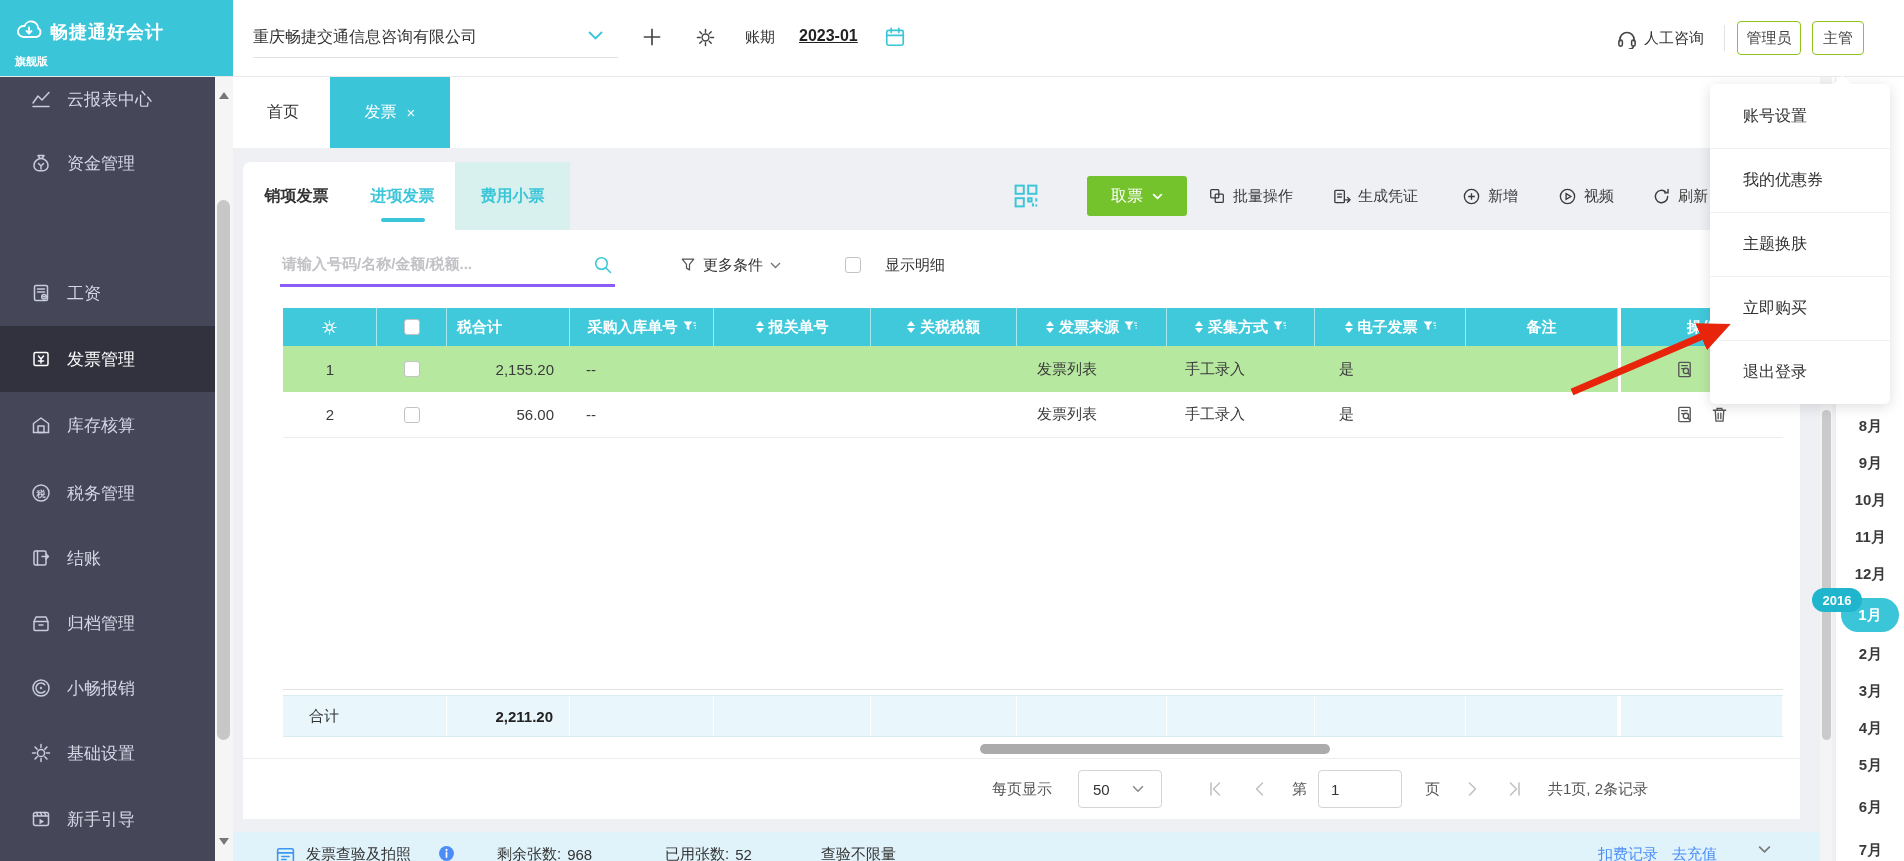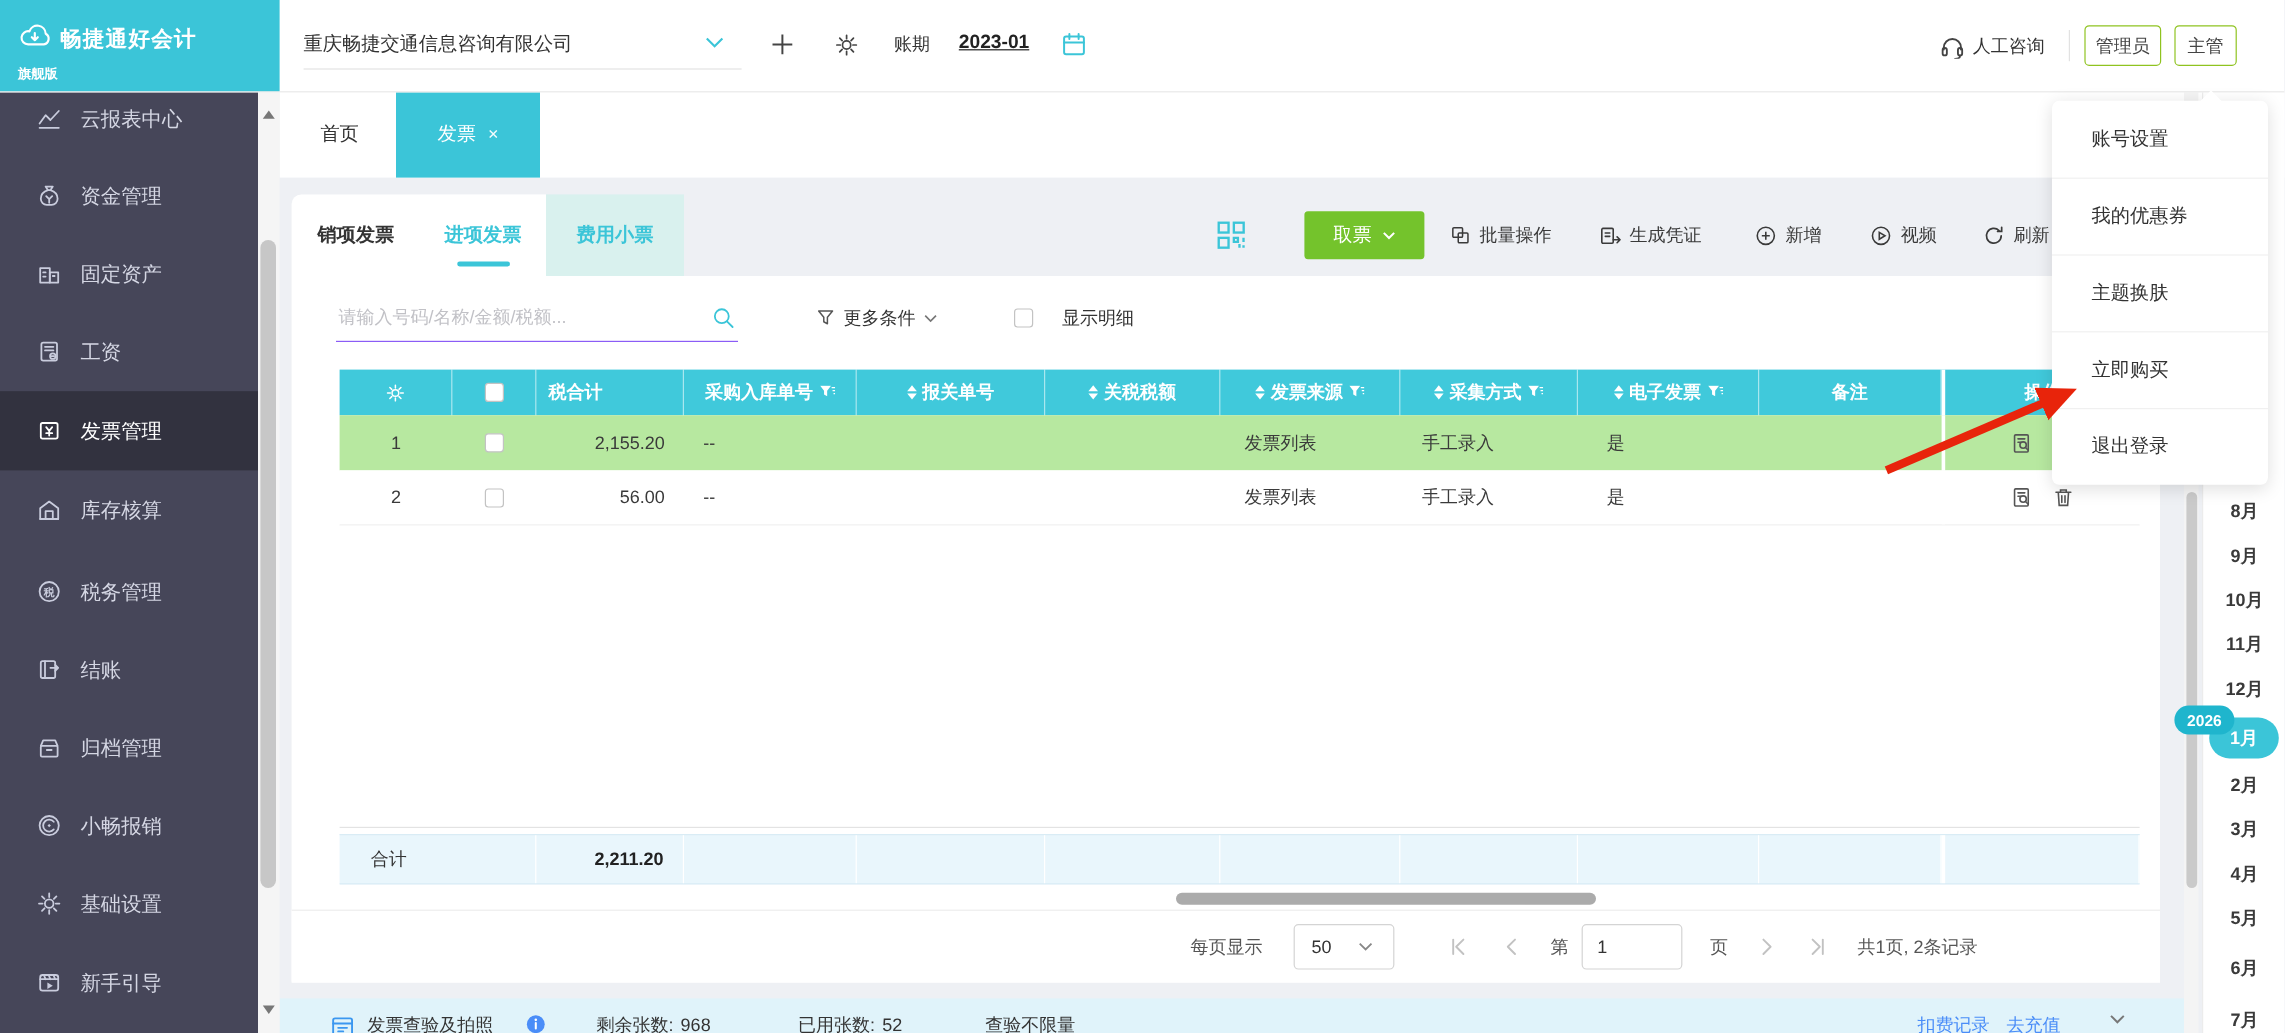--- a/index.html
+++ b/index.html
@@ -50,21 +50,21 @@
   .subtab.t1{left:10px;width:107px;background:#fff;border-radius:8px 0 0 0;color:#333;}
   .subtab.t2{left:117px;width:105px;background:#fff;color:var(--teal);}
   .subtab.t2 .underline{position:absolute;bottom:8px;left:50%;margin-left:-22px;width:44px;height:4px;border-radius:2px;background:var(--teal);}
   .subtab.t3{left:222px;width:115px;background:#d9f1ee;color:var(--teal);}
   .tool{position:absolute;top:0;height:68px;display:flex;align-items:center;gap:7px;font-size:15px;color:#3a3a3a;cursor:pointer;}
   .fetch-btn{position:absolute;left:854px;top:14px;width:100px;height:40px;background:var(--green);border-radius:3px;
              display:flex;align-items:center;justify-content:center;gap:9px;color:#fff;font-size:16px;cursor:pointer;}
 
   
   .panel{position:absolute;left:243px;top:230px;width:1557px;height:588px;background:#fff;z-index:1;}
-  .search-box{position:absolute;left:37px;top:16px;width:335px;height:38px;border-bottom:1px solid #8b5cf6;cursor:text;}
+  .search-box{position:absolute;left:37px;top:16px;width:335px;height:38px;border-bottom:3px solid #8b5cf6;cursor:text;font-weight:bold;}
   .search-ph{position:absolute;left:2px;top:9px;font-size:15px;color:#c1c1c6;}
   .search-ico{position:absolute;right:2px;top:9px;}
   .more-cond{position:absolute;left:437px;top:16px;height:38px;display:flex;align-items:center;gap:7px;font-size:15px;color:#333;cursor:pointer;}
   .detail-check{position:absolute;left:602px;top:16px;height:38px;display:flex;align-items:center;gap:24px;font-size:15px;color:#333;cursor:pointer;}
   .cb{width:16px;height:16px;background:#fff;border:1px solid #c3c3c3;border-radius:3px;box-sizing:border-box;}
 
   
   .tbl{position:absolute;left:40px;top:78px;width:1500px;}
   .thead{display:flex;height:38px;background:var(--thead);}
   .th{display:flex;align-items:center;justify-content:center;gap:5px;color:#fff;font-size:15px;font-weight:bold;
@@ -188,30 +188,20 @@
       <div class="side-item " style="top:54px">
       <span class="side-icon">
           <svg width="22" height="22" viewBox="0 0 22 22" fill="none" stroke="currentColor" stroke-width="1.5" stroke-linecap="round" stroke-linejoin="round">
             <path d="M8 3.5h6l-2 3h-2z"></path>
             <path d="M10 6.5c-4 1.2-6 3.8-6 7.2a5 5 0 0 0 5 5h4a5 5 0 0 0 5-5c0-3.4-2-6-6-7.2"></path>
             <path d="M8.5 11.5l2.5 2.5 2.5-2.5M11 14v3"></path>
           </svg>
         </span>
       <span class="side-label">资金管理</span>
     </div>
-      <div class="side-item " style="top:119px">
-      <span class="side-icon">
-          <svg width="22" height="22" viewBox="0 0 22 22" fill="none" stroke="currentColor" stroke-width="1.5" stroke-linecap="round" stroke-linejoin="round">
-            <rect x="3.5" y="6.5" width="8" height="12"></rect>
-            <rect x="11.5" y="10" width="7" height="8.5"></rect>
-            <path d="M6 10h2M6 13.5h2M14 13h1.5"></path>
-          </svg>
-        </span>
-      <span class="side-label">固定资产</span>
-    </div>
       <div class="side-item " style="top:184px">
       <span class="side-icon">
           <svg width="22" height="22" viewBox="0 0 22 22" fill="none" stroke="currentColor" stroke-width="1.5" stroke-linecap="round" stroke-linejoin="round">
             <rect x="4.5" y="3.5" width="13" height="15" rx="1.5"></rect>
             <path d="M7.5 7h7M7.5 10h7"></path>
             <circle cx="14" cy="14.8" r="2.3"></circle>
             <path d="M13 14.8h2"></path>
           </svg>
         </span>
       <span class="side-label">工资</span>
@@ -654,21 +644,21 @@
   <div class="page-scroll">
     <div class="page-thumb"></div>
   </div>
   <div class="month-rail" id="monthRail">
       <div class="month" style="top:341px">8月</div>
       <div class="month" style="top:378px">9月</div>
       <div class="month" style="top:415px">10月</div>
       <div class="month" style="top:452px">11月</div>
       <div class="month" style="top:489px">12月</div>
       <div class="month-pill" style="top:522px">
-       <span class="year-badge" style="top:-10px">2026</span>
+       <span class="year-badge" style="top:-10px">2016</span>
        <span>1月</span>
       </div>
       <div class="month" style="top:569px">2月</div>
       <div class="month" style="top:606px">3月</div>
       <div class="month" style="top:643px">4月</div>
       <div class="month" style="top:680px">5月</div>
       <div class="month" style="top:722px">6月</div>
       <div class="month" style="top:765px">7月</div>
     </div>
 

